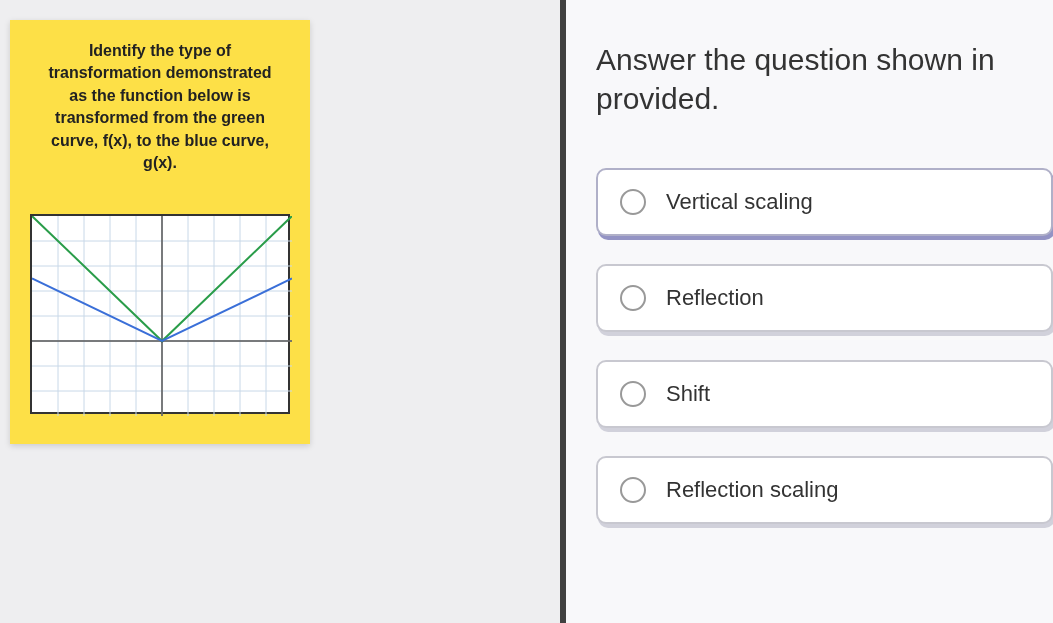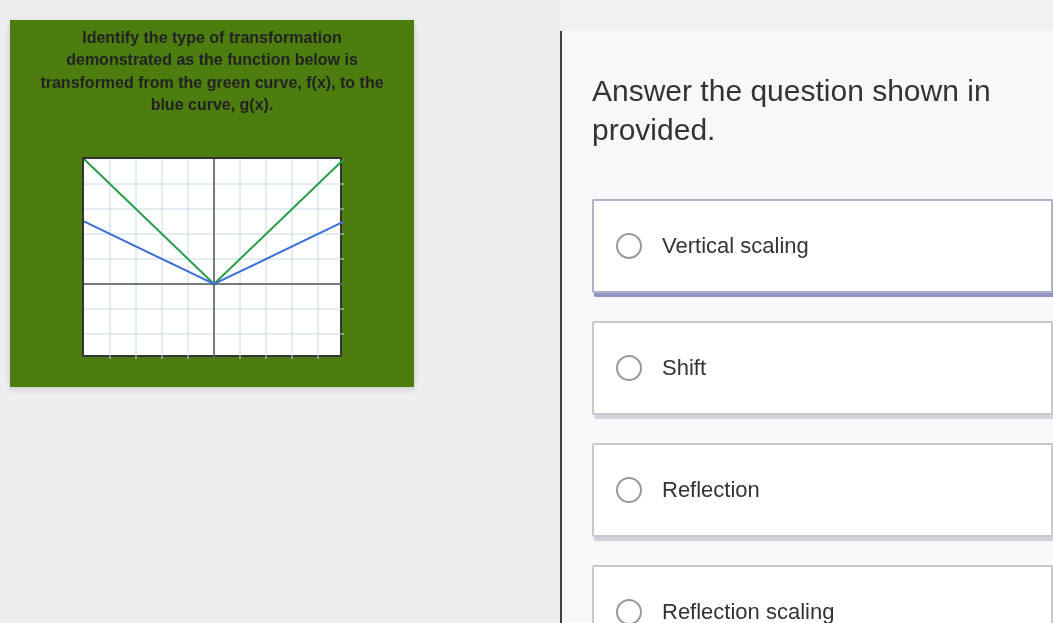--- a/index.html
+++ b/index.html
@@ -10,24 +10,24 @@
       height: 623px;
       overflow: hidden;
       display: flex;
     }
     .left-panel {
       width: 560px;
       padding: 20px 10px 20px 10px;
       background: #eeeef0;
     }
     .question-card {
-      background: #4d7c0f;
+      background: #fde047;
       box-shadow: 0 2px 6px rgba(0,0,0,0.15);
-      width: 404px;
-      padding: 7px 10px 30px 10px;
+      width: 300px;
+      padding: 20px 10px 30px 10px;
     }
     .question-text {
       text-align: center;
       font-size: 16px;
       font-weight: 600;
       color: #222;
       line-height: 1.4;
       padding: 0 20px 20px 20px;
     }
     .graph-wrap {
@@ -38,41 +38,40 @@
     .graph {
       width: 260px;
       height: 200px;
       border: 2px solid #333;
       background: #ffffff;
       position: relative;
     }
     .right-panel {
       flex: 1;
       background: #f8f8fa;
-      border-left: 2px solid #404040;
+      border-left: 6px solid #404040;
       padding: 40px 0 0 30px;
-      margin-top: 31px;
     }
     .instruction {
       font-size: 30px;
       color: #333;
       line-height: 1.3;
       margin-bottom: 50px;
       font-weight: 400;
     }
     .options {
       display: flex;
       flex-direction: column;
       gap: 28px;
     }
     .option {
       background: #ffffff;
       border: 2px solid #c8c8d0;
-      border-radius: 2px;
-      padding: 32px 22px;
+      border-radius: 10px;
+      padding: 19px 22px;
       display: flex;
       align-items: flex-start;
       gap: 20px;
       cursor: pointer;
       box-shadow: 2px 4px 0 rgba(120,120,150,0.3);
     }
     .option:first-child {
       box-shadow: 2px 4px 0 rgba(80,80,160,0.6);
       border-color: #b0b0c8;
     }
@@ -137,24 +136,24 @@
 
 <div class="right-panel">
   <div class="instruction">Answer the question shown in provided.</div>
   <div class="options">
     <div class="option">
       <div class="radio-circle"></div>
       <div class="option-label">Vertical scaling</div>
     </div>
     <div class="option">
       <div class="radio-circle"></div>
-      <div class="option-label">Shift</div>
+      <div class="option-label">Reflection</div>
     </div>
     <div class="option">
       <div class="radio-circle"></div>
-      <div class="option-label">Reflection</div>
+      <div class="option-label">Shift</div>
     </div>
     <div class="option">
       <div class="radio-circle"></div>
       <div class="option-label">Reflection scaling</div>
     </div>
   </div>
 </div>
 
 </body></html>

